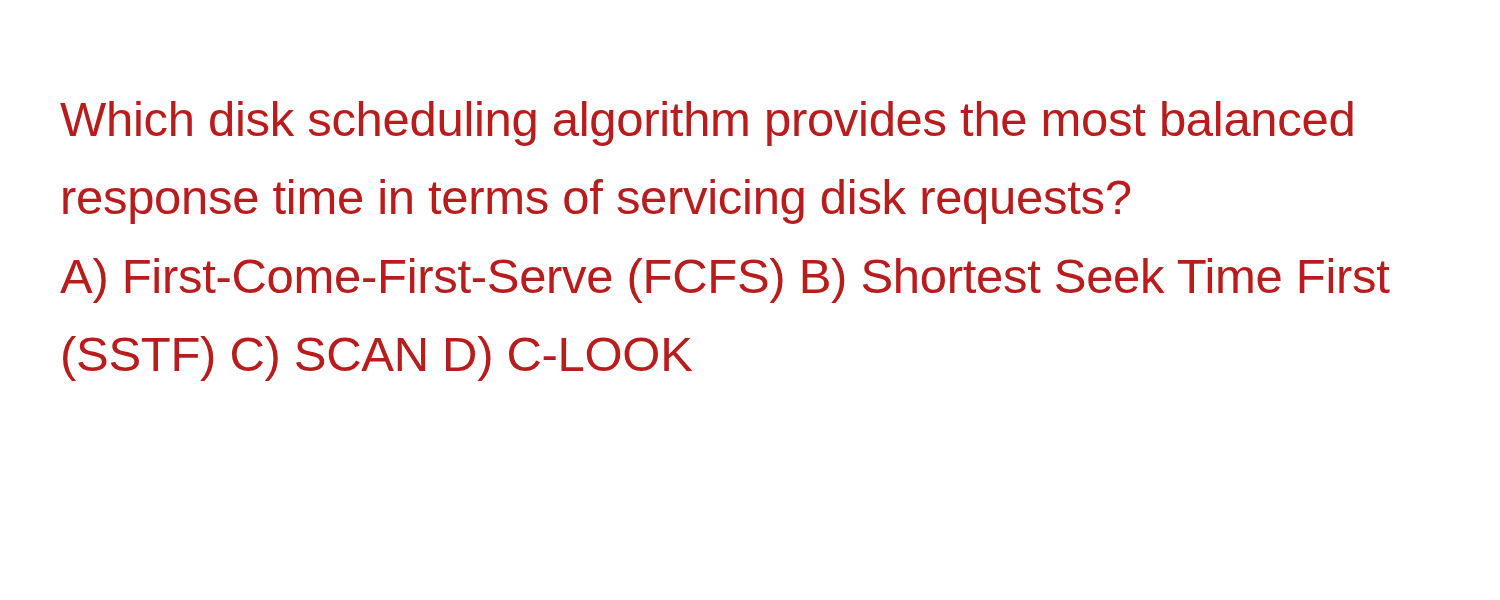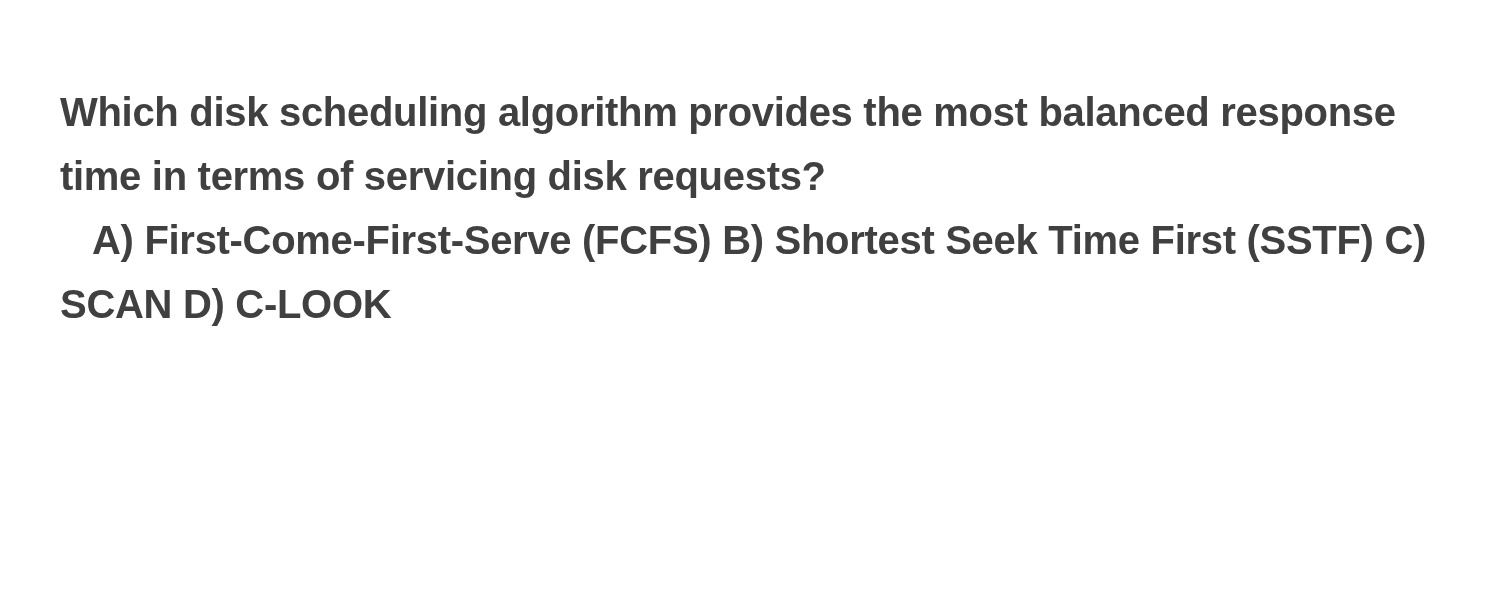--- a/index.html
+++ b/index.html
@@ -8,32 +8,31 @@
       box-sizing: border-box;
     }
     body {
       width: 1500px;
       height: 600px;
       background: #ffffff;
       font-family: -apple-system, BlinkMacSystemFont, "Segoe UI", Helvetica, Arial, sans-serif;
       padding: 80px 60px;
     }
     .question-container {
-      font-size: 40px;
+      font-size: 49px;
       line-height: 1.6;
-      color: #404040;
-      font-weight: 700;
+      color: #b91c1c;
+      font-weight: 400;
       letter-spacing: -0.3px;
     }
     .question-text {
       display: inline;
     }
     .options-text {
       display: inline;
-      margin-left: 32px;
     }
   </style>
 </head>
 <body>
 
 <div class="question-container">
   <span class="question-text">Which disk scheduling algorithm provides the most balanced response time in terms of servicing disk requests?</span>
   <br>
   <span class="options-text">A) First-Come-First-Serve (FCFS) B) Shortest Seek Time First (SSTF) C) SCAN D) C-LOOK</span>
 </div>

